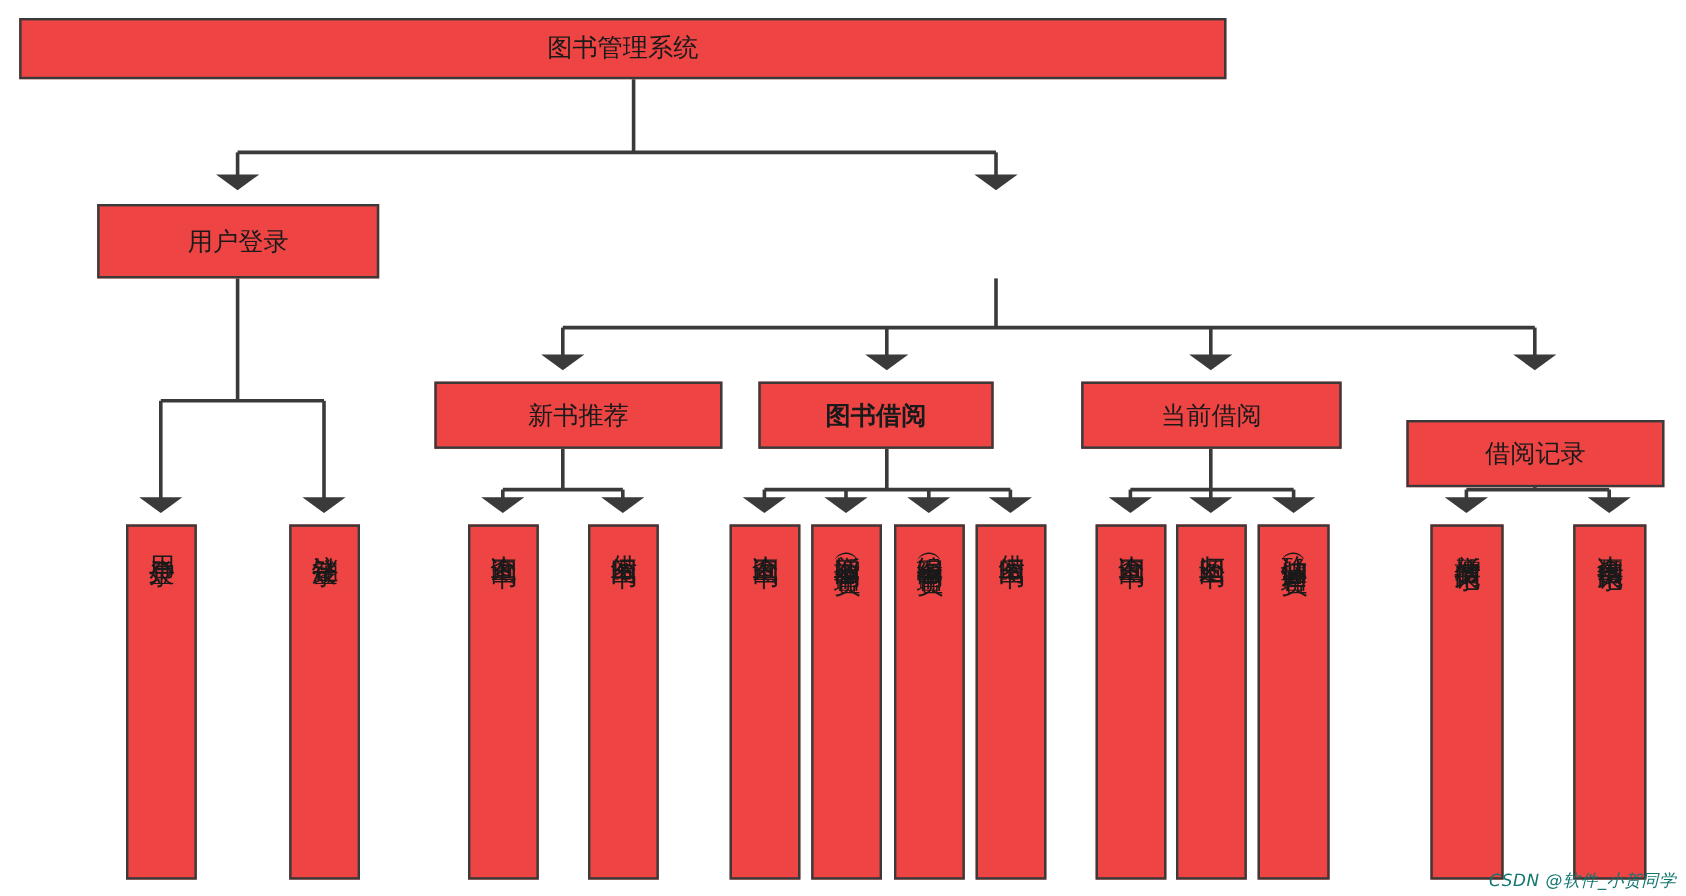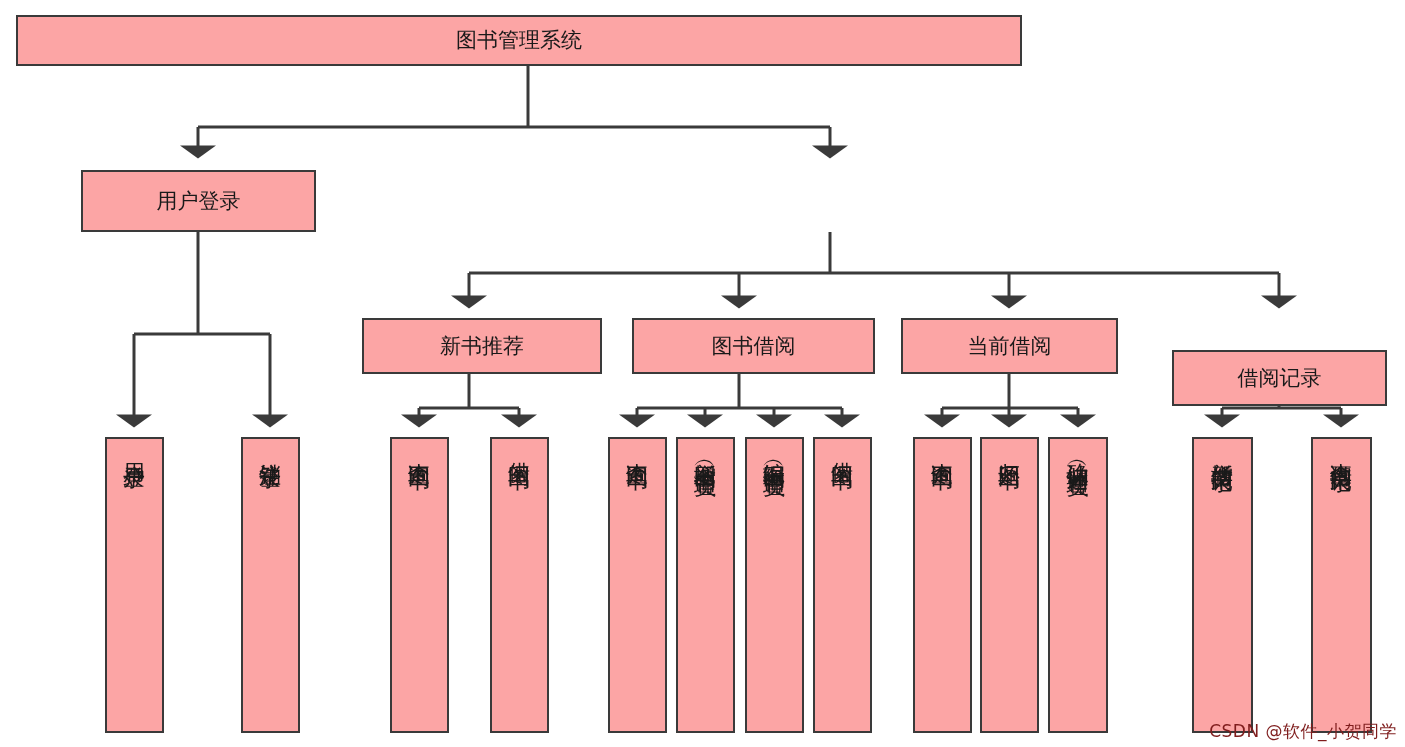--- a/index.html
+++ b/index.html
@@ -21,21 +21,21 @@
   #edges {
     position: absolute;
     left: 0;
     top: 0;
     width: 1405px;
     height: 747px;
   }
   .node {
     position: absolute;
     box-sizing: border-box;
-    background: #fca5a5;
+    background: #ef4444;
     border: 2px solid #3a3a3a;
     display: flex;
     align-items: center;
     justify-content: center;
     color: #1a1a1a;
   }
   .node .label {
     display: block;
     text-align: center;
     line-height: 1.18;
@@ -54,25 +54,26 @@
     text-orientation: upright;
     font-size: 22px;
     letter-spacing: 2px;
     line-height: 1.05;
     white-space: nowrap;
   }
   #watermark {
     position: absolute;
     right: 8px;
     bottom: 4px;
-    font-size: 17px;
-    color: #7f1d1d;
+    font-size: 14px;
+    color: #0f766e;
     letter-spacing: 0.5px;
     white-space: nowrap;
     user-select: none;
+    font-style: italic;
   }
 </style>
 </head>
 <body>
 
 <div id="canvas">
 
   <svg id="edges" viewBox="0 0 1405 747" width="1405" height="747" aria-hidden="true">
     <defs>
       <marker id="arrow" markerWidth="10" markerHeight="12" refX="2.2" refY="6" orient="auto" markerUnits="strokeWidth">
@@ -127,21 +128,21 @@
     <span class="label">图书管理系统</span>
   </div>
 
   <div class="node h" style="left:81px; top:170px; width:235px; height:62px;">
     <span class="label">用户登录</span>
   </div>
 
   <div class="node h" style="left:362px; top:318px; width:240px; height:56px;">
     <span class="label">新书推荐</span>
   </div>
-  <div class="node h" style="left:632px; top:318px; width:243px; height:56px;">
+  <div class="node h" style="left:632px; top:318px; width:196px; height:56px;font-weight:bold;">
     <span class="label">图书借阅</span>
   </div>
   <div class="node h" style="left:901px; top:318px; width:217px; height:56px;">
     <span class="label">当前借阅</span>
   </div>
   <div class="node h" style="left:1172px; top:318px; width:215px; height:56px;margin-top:32px;">
     <span class="label">借阅记录</span>
   </div>
 
   <div class="node v" style="left:105px; top:437px; width:59px; height:296px;">

